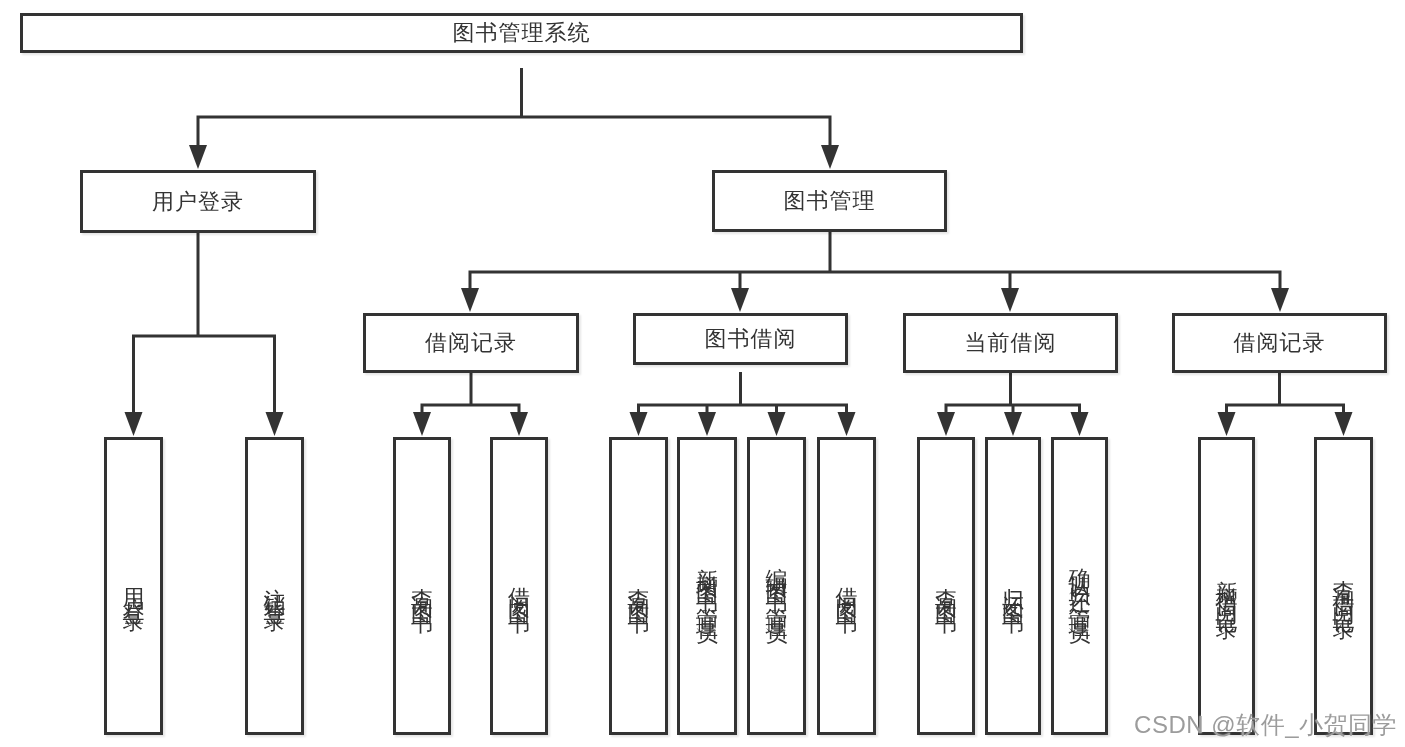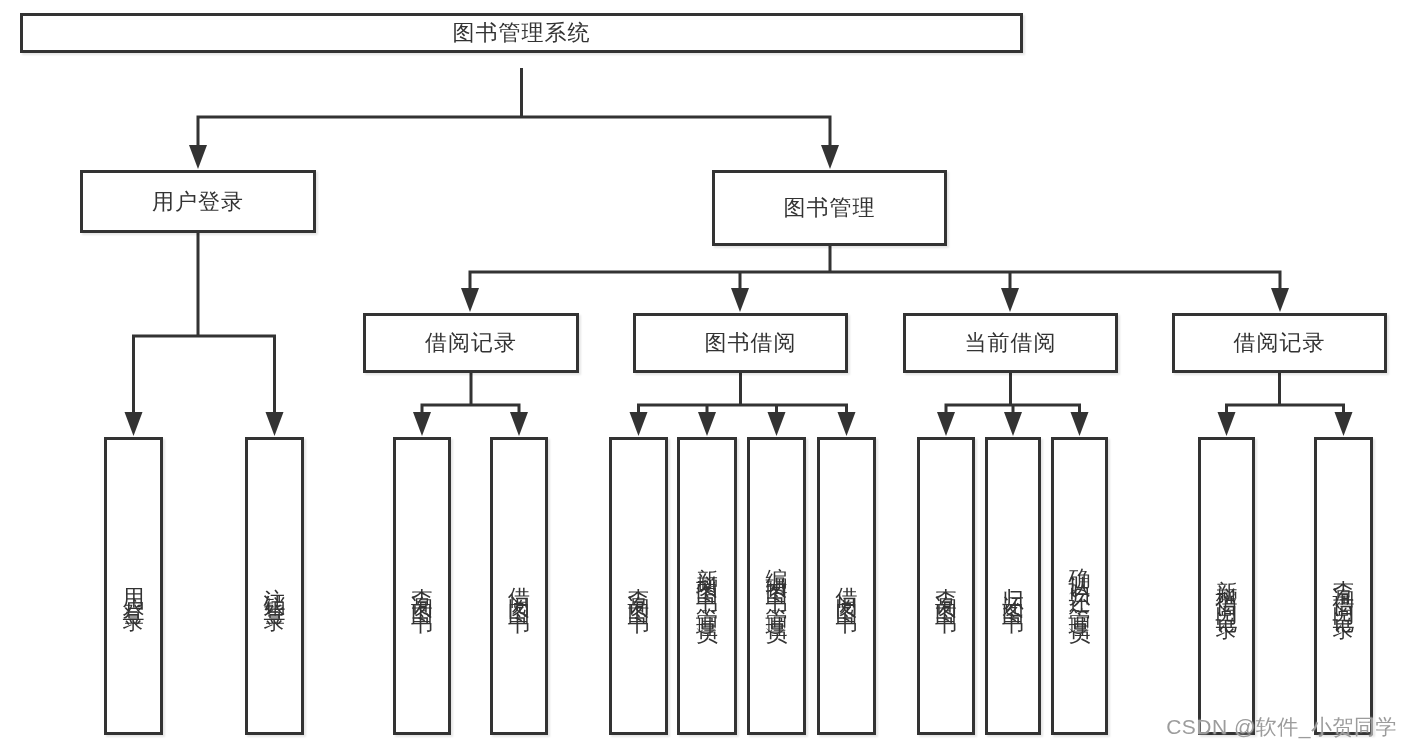--- a/index.html
+++ b/index.html
@@ -28,23 +28,23 @@
     box-shadow:2px 2px 2px rgba(0,0,0,0.10);
     display:flex;align-items:center;justify-content:center;
     font-size:22px;
     color:var(--text-color);
     letter-spacing:1px;
     white-space:nowrap;
   }
   
   .root-box   {left:20px;  top:13px;  width:1003px; height:40px;}
   .lvl2-a     {left:80px;  top:170px; width:236px;  height:63px;}
-  .lvl2-b     {left:712px; top:170px; width:235px;  height:76px;}
+  .lvl2-b     {left:712px; top:170px; width:235px;  height:62px;}
   .lvl3-a     {left:363px; top:313px; width:216px;  height:60px;}
-  .lvl3-b     {left:633px; top:313px; width:215px;  height:60px;padding-left:20px;}
+  .lvl3-b     {left:633px; top:313px; width:215px;  height:52px;padding-left:20px;}
   .lvl3-c     {left:903px; top:313px; width:215px;  height:60px;font-family:Liberation Mono, monospace;}
   .lvl3-d     {left:1172px;top:313px; width:215px;  height:60px;}
   
   .leaf{top:437px;height:298px;}
   .leaf .vtext{
     writing-mode:vertical-rl;
     letter-spacing:8px;
     font-size:22px;
     line-height:1;
     text-align:center;
@@ -58,21 +58,21 @@
   .leaf-7 {left:747px; width:59px;}
   .leaf-8 {left:817px; width:59px;}
   .leaf-9 {left:917px; width:58px;}
   .leaf-10{left:985px; width:56px;}
   .leaf-11{left:1051px;width:57px;}
   .leaf-12{left:1198px;width:57px;}
   .leaf-13{left:1314px;width:59px;}
   .watermark{
     position:absolute;
     right:8px;bottom:6px;
-    font-size:21px;
+    font-size:24px;
     color:var(--wm-color);
     letter-spacing:0.5px;
     text-shadow:0 0 2px rgba(255,255,255,0.9);
     white-space:nowrap;
   }
 </style>
 </head>
 <body>
 
 <div class="diagram">

